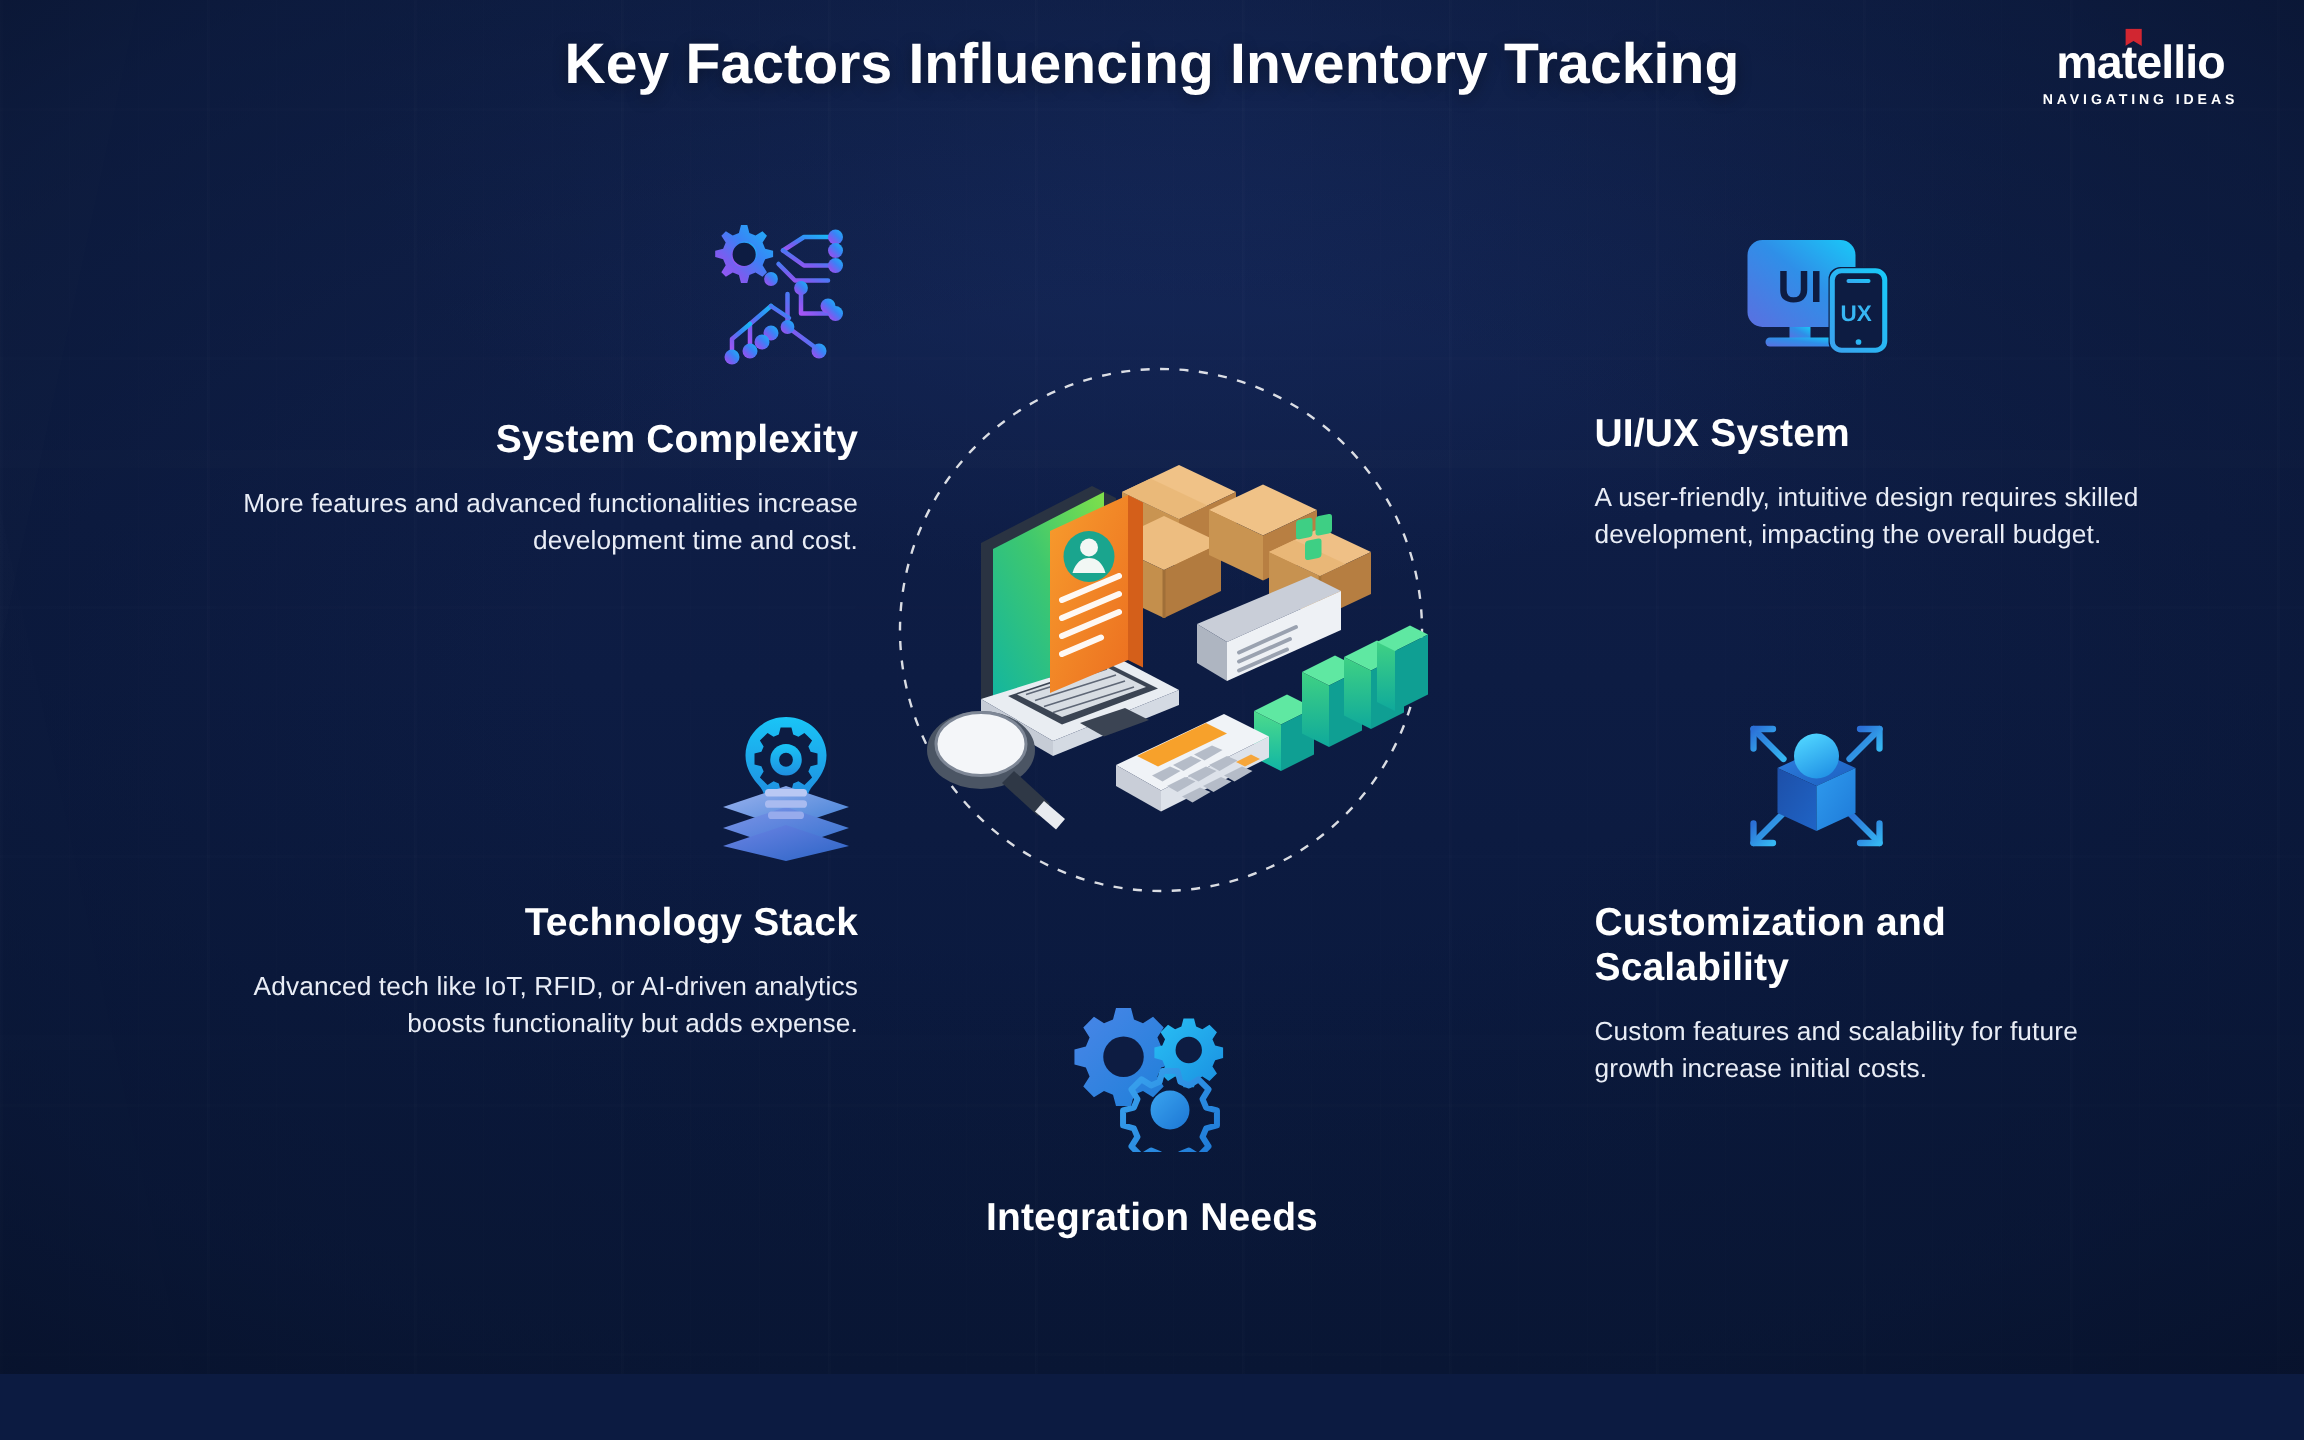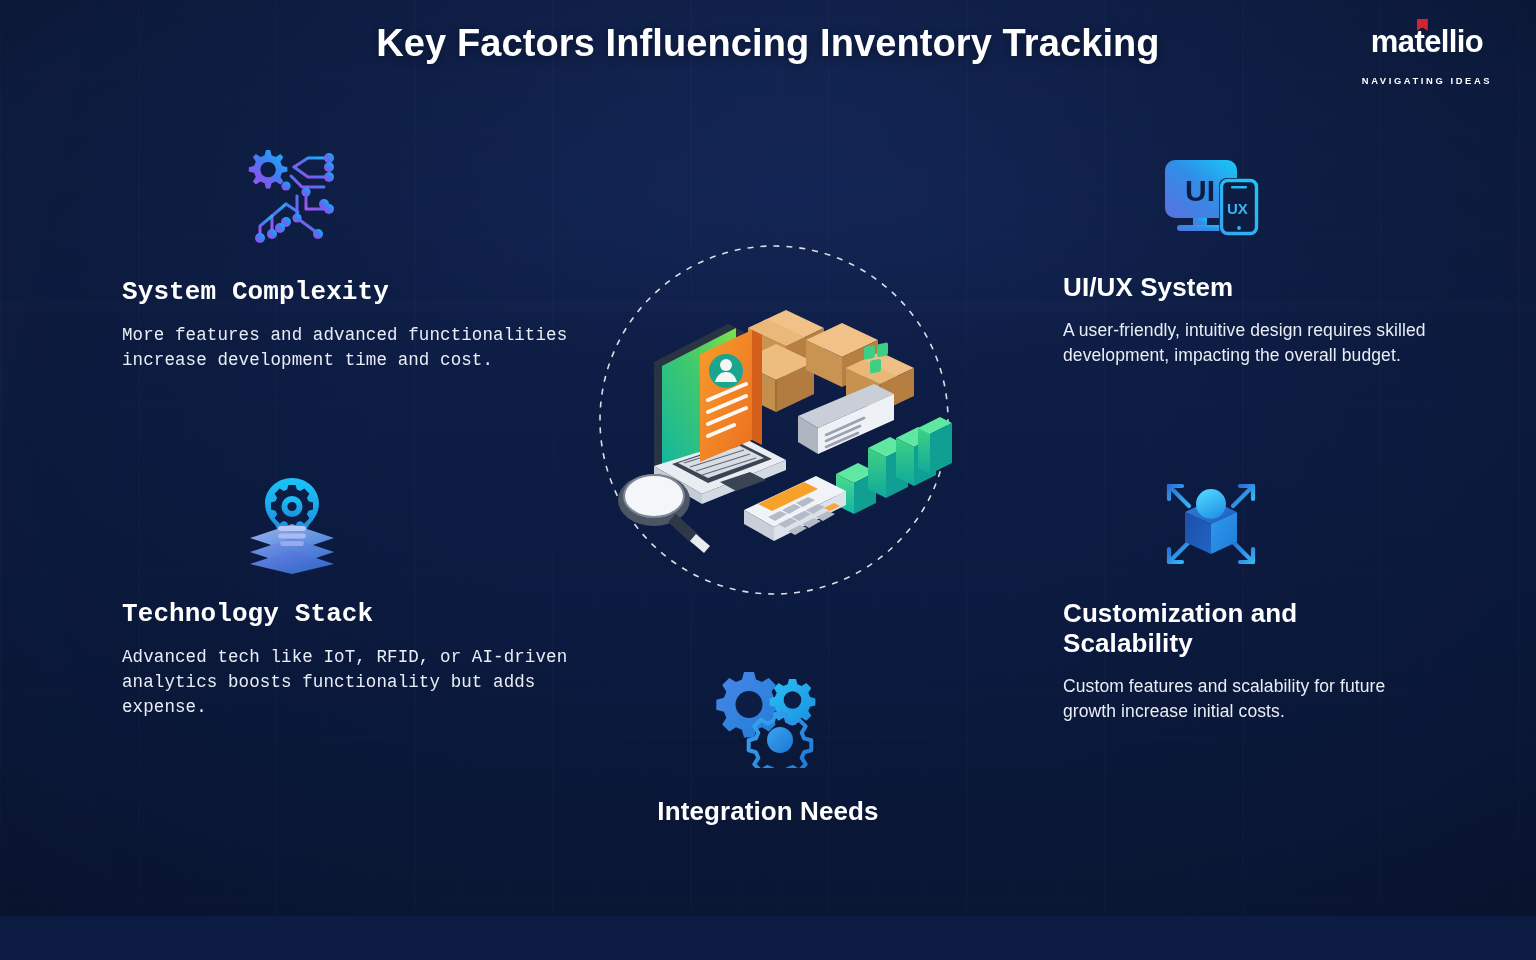--- a/index.html
+++ b/index.html
@@ -63,35 +63,35 @@
     position:relative; display:inline-block;
     color:#fff; font-size:31px; font-weight:700; letter-spacing:-.6px; line-height:1;
   }
   .logo-flag{
     position:absolute; left:46px; top:-7px; width:11px; height:15px;
     background:#d12631;
     clip-path:polygon(0 0,100% 0,100% 78%,50% 56%,0 78%);
   }
   .logo-tag{
     color:#fff; font-size:9.4px; font-weight:700; letter-spacing:2.6px;
-    margin-top:19px; line-height:1;
+    margin-top:4px; line-height:1;
   }
 
   
   .feat{ position:absolute; }
   .feat .ico{ display:block; }
   .feat h3{
     color:#ffffff; font-weight:700; font-size:26px; line-height:1.16;
     margin:0 0 14px 0; letter-spacing:.1px;
   }
   .feat p{
     color:#e9edf6; font-size:17.5px; line-height:1.42; font-weight:400;
     letter-spacing:.1px;
   }
-  .feat.left  { left:122px; width:450px; text-align:left;font-family:Liberation Mono, monospace; }
+  .feat.left  { left:122px; width:450px; text-align:right; }
   .feat.right { left:1063px; width:370px; text-align:left; }
   .feat.center{ left:518px; width:500px; text-align:center; }
 
   #f-complexity { top:146px; }
   #f-complexity .ico{ margin-left:114px; margin-bottom:18px; }
   #f-complexity h3{ margin-bottom:16px; }
 
   #f-techstack  { top:474px; }
   #f-techstack .ico{ margin-left:122px; margin-bottom:20px; }
   #f-techstack h3{ margin-bottom:16px; }

